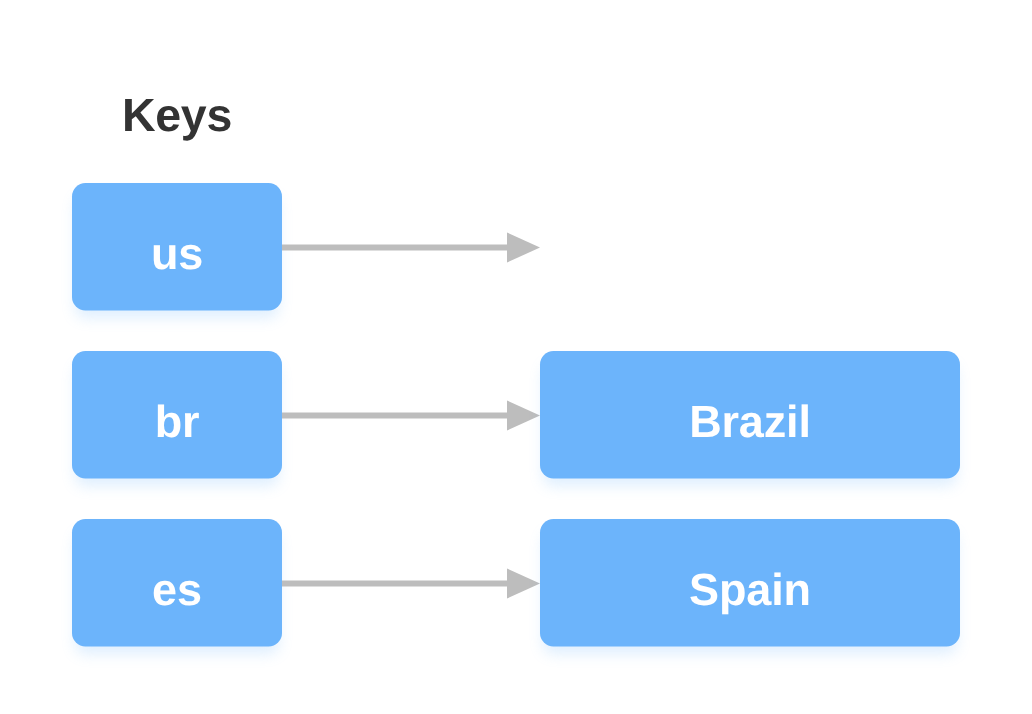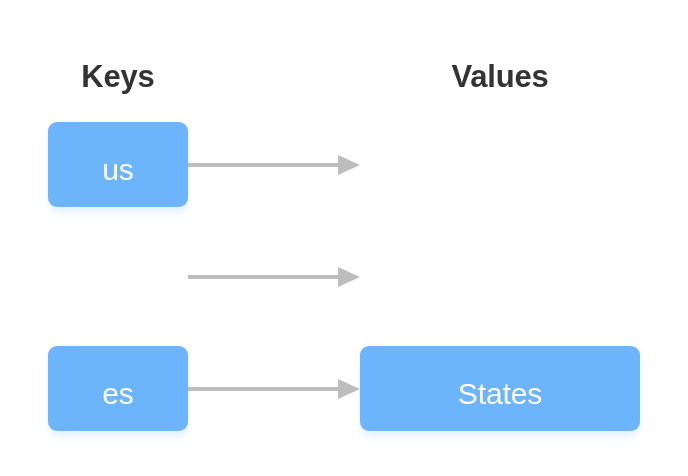--- a/index.html
+++ b/index.html
@@ -69,21 +69,21 @@
     width: 140px;
   }
 
   .value-box {
     left: 360px;
     width: 280px;
   }
 
   .node-label {
     font-size: 30px;
-    font-weight: normal;
+    font-weight: bold;
     color: #ffffff;
     letter-spacing: -0.1px;
     white-space: nowrap;
     line-height: 1;
     margin-top: 10px;
   }
 
   
   .connector {
     position: absolute;
@@ -96,51 +96,56 @@
   .connector svg {
     display: block;
   }
 </style>
 </head>
 <body>
 
 <div id="canvas">
 
   <div class="col-header" id="keys-header">Keys</div>
-  <div class="col-header" id="values-header">Values</div>
 
   <div class="map-row" style="top:122px;">
     <div class="node-box key-box">
       <span class="node-label">us</span>
     </div>
     <div class="connector">
       <svg width="172" height="26" viewBox="0 0 172 26" xmlns="http://www.w3.org/2000/svg">
         <line x1="0" y1="13" x2="152" y2="13" stroke="#bdbdbd" stroke-width="4"></line>
         <polygon points="150,3 172,13 150,23" fill="#bdbdbd"></polygon>
       </svg>
     </div>
   </div>
 
   <div class="map-row" style="top:234px;">
+    <div class="node-box key-box">
+      <span class="node-label">br</span>
+    </div>
     <div class="connector">
       <svg width="172" height="26" viewBox="0 0 172 26" xmlns="http://www.w3.org/2000/svg">
         <line x1="0" y1="13" x2="152" y2="13" stroke="#bdbdbd" stroke-width="4"></line>
         <polygon points="150,3 172,13 150,23" fill="#bdbdbd"></polygon>
       </svg>
+    </div>
+    <div class="node-box value-box">
+      <span class="node-label">Brazil</span>
     </div>
   </div>
 
   <div class="map-row" style="top:346px;text-align:right;">
     <div class="node-box key-box">
       <span class="node-label">es</span>
     </div>
     <div class="connector">
       <svg width="172" height="26" viewBox="0 0 172 26" xmlns="http://www.w3.org/2000/svg">
         <line x1="0" y1="13" x2="152" y2="13" stroke="#bdbdbd" stroke-width="4"></line>
         <polygon points="150,3 172,13 150,23" fill="#bdbdbd"></polygon>
       </svg>
     </div>
     <div class="node-box value-box">
-      <span class="node-label">States</span>
+      <span class="node-label">Spain</span>
     </div>
   </div>
 
 </div>
 
 </body></html>

